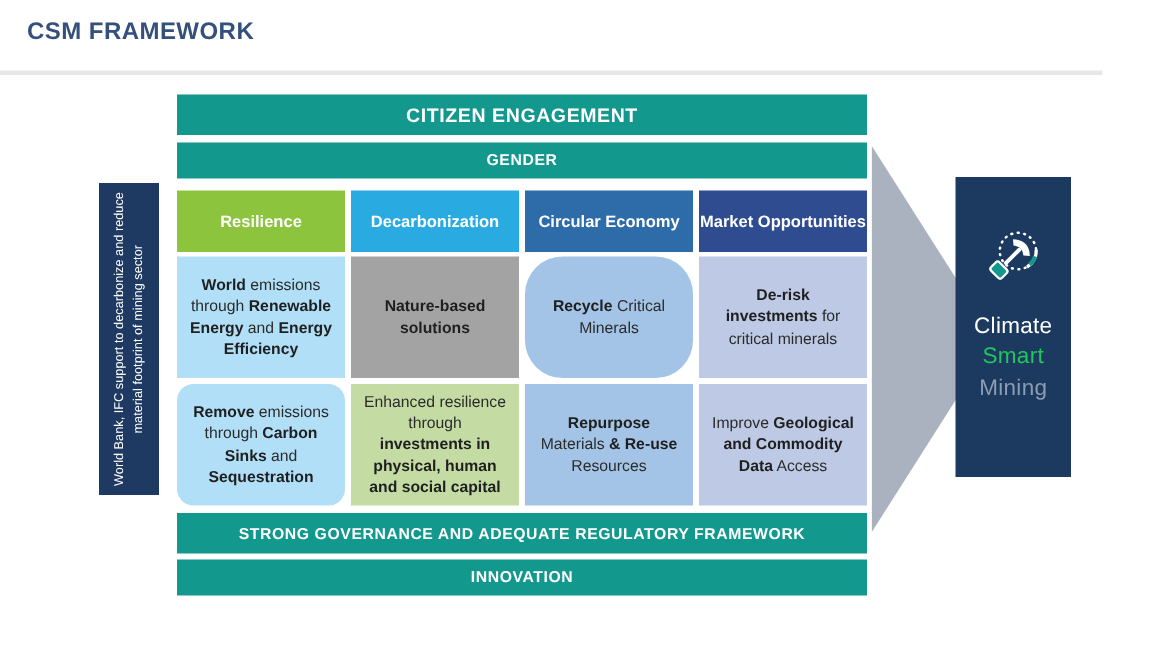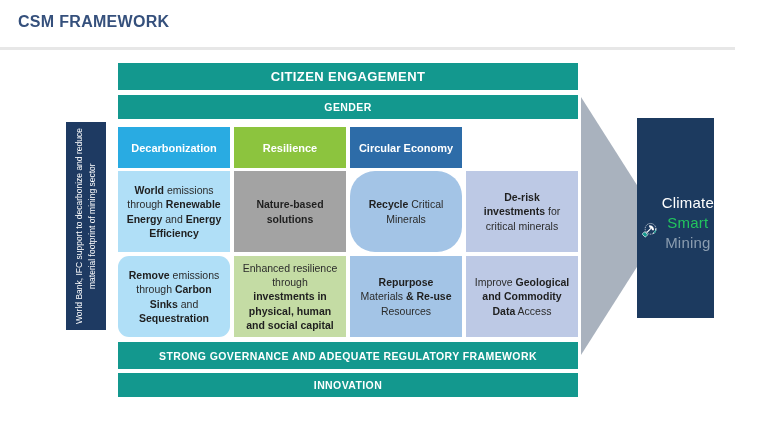--- a/index.html
+++ b/index.html
@@ -34,21 +34,21 @@
   .cells-row2 { margin-top:4px; }
   .cell { height:81px; display:flex; align-items:center; justify-content:center;
           text-align:center; font-size:10.5px; color:#2B2B2B; line-height:1.35;
           padding:4px 7px; }
   .cell b { color:#1F1F1F; }
 
   
   .flow-arrow { position:absolute; left:581px; top:97px; width:82px; height:258px;
                 background:#A9B2BE; clip-path:polygon(0 0, 100% 50%, 0 100%); }
   .csm-box { position:absolute; left:637px; top:118px; width:77px; height:200px;
-             background:#1C3A5F; display:flex; flex-direction:row; align-items:center; }
+             background:#1C3A5F; display:flex; flex-direction:column; align-items:center; }
   .csm-icon { margin-top:24px; }
   .csm-text { margin-top:10px; text-align:center; font-size:15px; line-height:1.35;
               letter-spacing:.2px; }
   .csm-line1 { color:#FFFFFF; font-weight:400; }
   .csm-line2 { color:#22c55e; font-weight:400; }
   .csm-line3 { color:#8B9DB0; font-weight:400; }
 
   
   .page-chip { position:absolute; left:754px; top:388px; width:26px; height:51px;
                background:#DCDCDC; display:flex; align-items:center; justify-content:center; }
@@ -66,23 +66,24 @@
     <span>World Bank, IFC support to decarbonize and reduce material footprint of mining sector</span>
   </div>
 
   <div class="grid-area">
 
     <div class="teal-bar bar-citizen">CITIZEN ENGAGEMENT</div>
 
     <div class="teal-bar bar-gender">GENDER</div>
 
     <div class="col-row headers">
+      <div class="col-header" style="background: rgb(140, 196, 62);">Resilience</div>
       <div class="col-header" style="background: rgb(41, 171, 226);">Decarbonization</div>
-      <div class="col-header" style="background: rgb(140, 196, 62);">Resilience</div>
       <div class="col-header" style="background: rgb(45, 108, 168);">Circular Economy</div>
+      <div class="col-header" style="background: rgb(46, 76, 143);">Market Opportunities</div>
     </div>
 
     <div class="col-row cells-row1">
       <div class="cell" style="background: rgb(176, 223, 247);">
           <span><b>World</b><span> emissions through </span><b>Renewable Energy</b><span> and </span><b>Energy Efficiency</b></span>
         </div>
       <div class="cell" style="background: #a3a3a3;">
           <span><b>Nature-based solutions</b></span>
         </div>
       <div class="cell" style="background: rgb(163, 196, 230); border-radius: 25px;">

